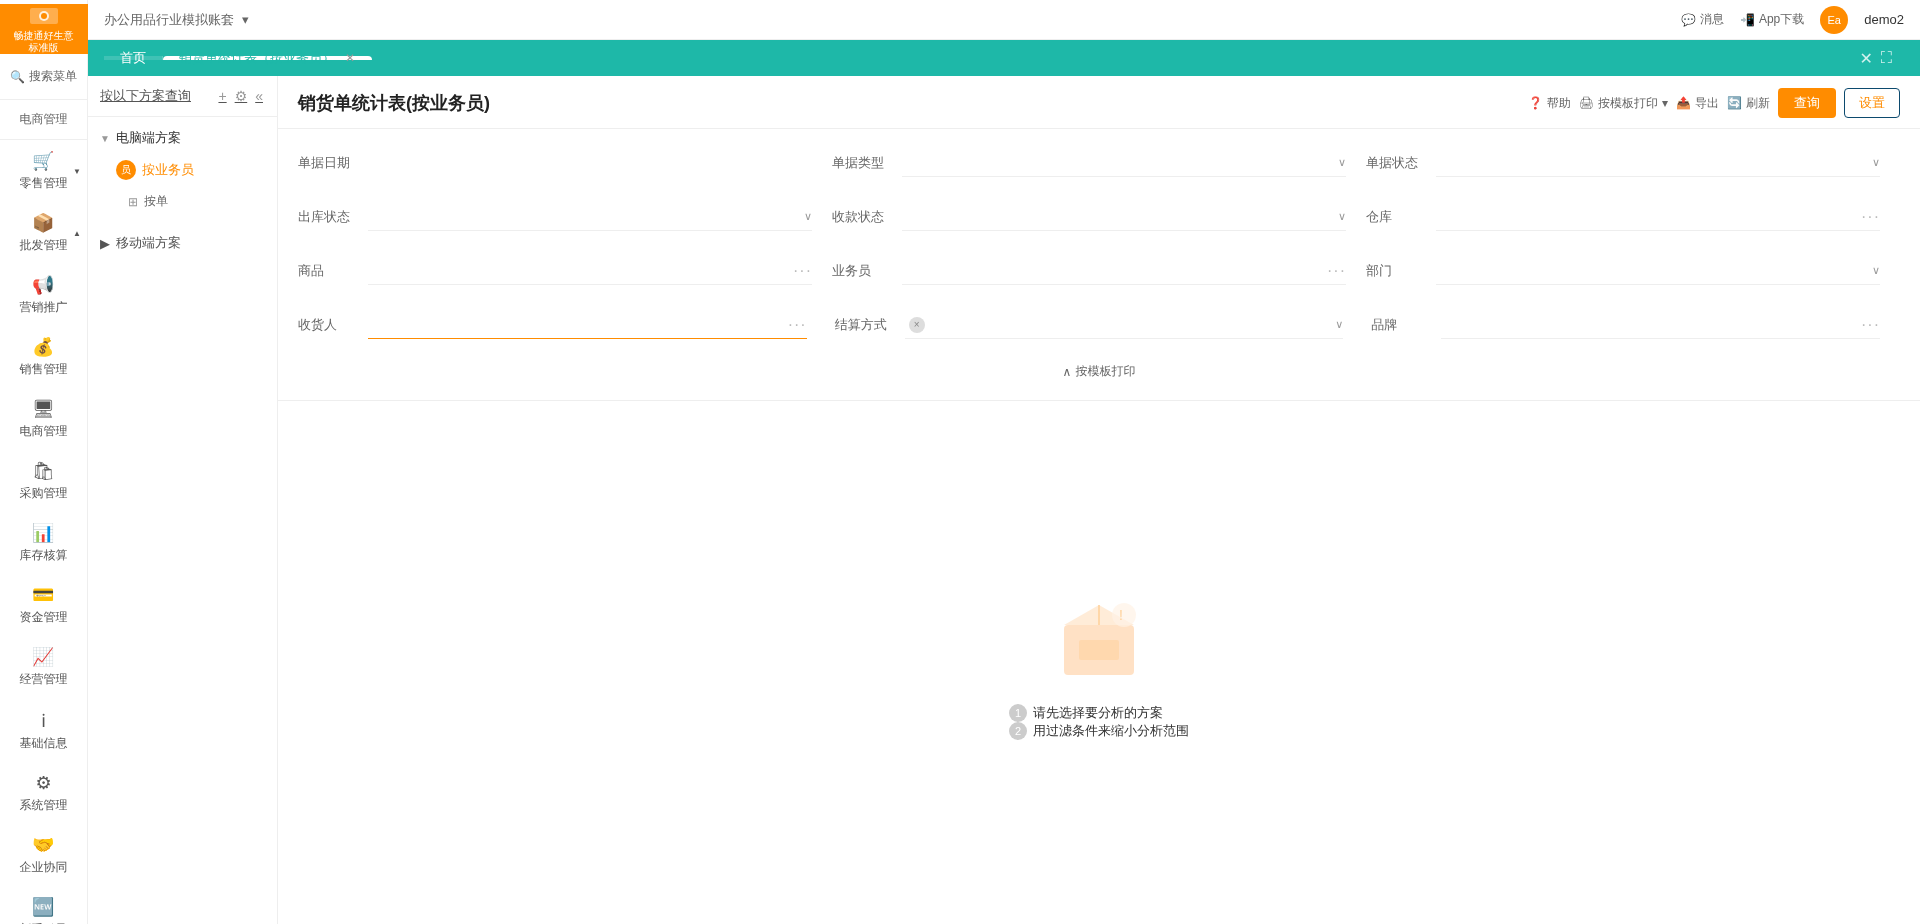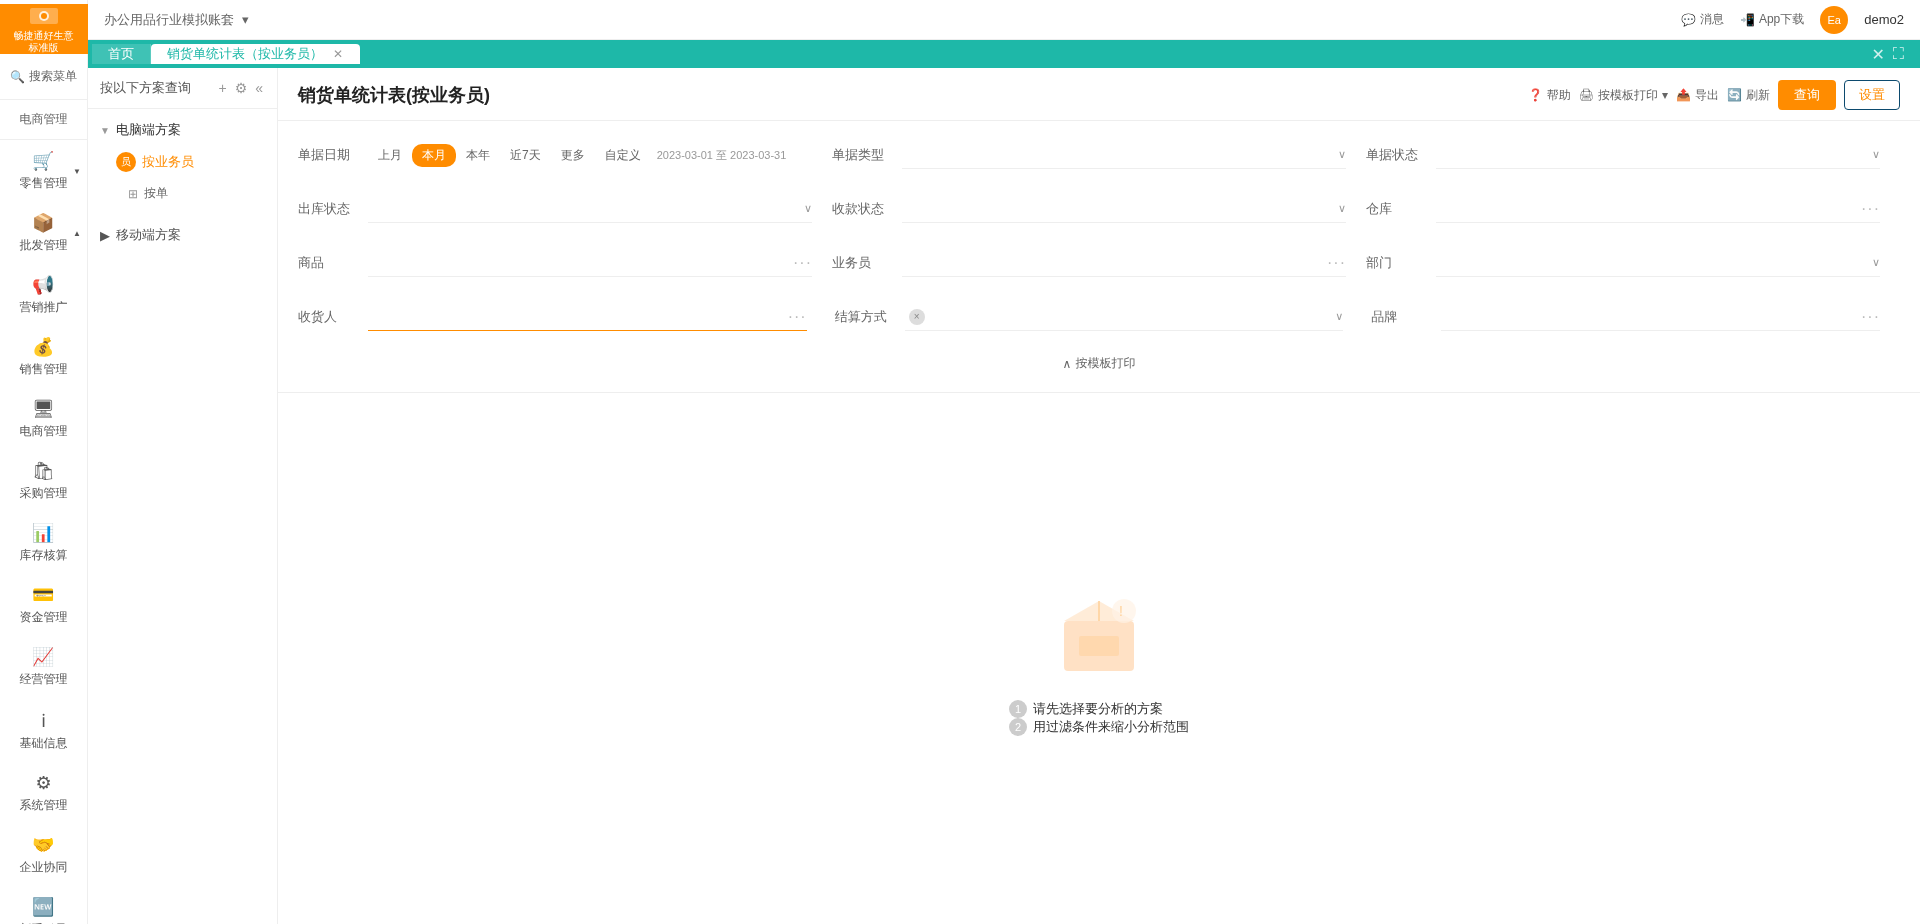--- a/index.html
+++ b/index.html
@@ -24,34 +24,34 @@
 
     
     .topbar { height: 40px; background: #fff; border-bottom: 1px solid #eee; display: flex; align-items: center; padding: 0 16px; justify-content: space-between; }
     .topbar-left { display: flex; align-items: center; gap: 8px; font-size: 13px; color: #666; }
     .topbar-dropdown { background: none; border: none; color: #666; font-size: 13px; cursor: pointer; display: flex; align-items: center; gap: 4px; }
     .topbar-right { display: flex; align-items: center; gap: 16px; }
     .topbar-btn { background: none; border: none; color: #666; font-size: 12px; cursor: pointer; display: flex; align-items: center; gap: 4px; }
     .avatar { width: 28px; height: 28px; border-radius: 50%; background: #ff8c00; display: flex; align-items: center; justify-content: center; color: #fff; font-size: 11px; cursor: pointer; overflow: hidden; }
 
     
-    .tabbar { height: 28px; background: #1eb8a8; display: flex; align-items: stretch; padding: 4px; }
+    .tabbar { height: 36px; background: #1eb8a8; display: flex; align-items: stretch; padding: 16px; }
     .tab { display: flex; align-items: center; padding: 0 16px; cursor: pointer; font-size: 13px; color: rgba(255,255,255,0.85); gap: 6px; border-right: 1px solid rgba(255,255,255,0.15); }
     .tab.home { background: rgba(255,255,255,0.15); color: #fff; }
     .tab.active { background: #fff; color: #1eb8a8; border-radius: 4px 4px 0 0; }
     .tab-close { font-size: 12px; color: #999; cursor: pointer; margin-left: 4px; }
     .tabbar-actions { margin-left: auto; display: flex; align-items: center; gap: 8px; padding-right: 12px; }
     .tabbar-action-btn { background: none; border: none; color: rgba(255,255,255,0.8); font-size: 16px; cursor: pointer; }
 
     
     .content { flex: 1; display: flex; overflow: hidden; background: #f5f5f5; }
 
     
     .left-panel { width: 190px; background: #fff; border-right: 1px solid #eee; padding: 0; display: flex; flex-direction: column; }
-    .left-panel-header { padding: 10px 12px; display: flex; align-items: center; justify-content: space-between; border-bottom: 1px solid #eee; font-size: 13px; color: #555; }
+    .left-panel-header { padding: 10px 12px; display: flex; align-items: center; justify-content: space-between; border-bottom: 1px solid #eee; font-size: 13px; color: #555; text-decoration: underline; }
     .left-panel-header .title { font-size: 13px; }
     .left-panel-actions { display: flex; align-items: center; gap: 4px; }
     .lp-btn { background: none; border: none; cursor: pointer; color: #999; font-size: 14px; padding: 2px; }
     .scheme-group { padding: 6px 0; }
     .scheme-group-title { padding: 6px 12px; display: flex; align-items: center; gap: 6px; cursor: pointer; font-size: 13px; color: #333; }
     .scheme-group-title .arrow { font-size: 10px; color: #999; }
     .scheme-item { padding: 7px 12px 7px 28px; display: flex; align-items: center; gap: 6px; cursor: pointer; font-size: 13px; color: #555; }
     .scheme-item.active { color: #ff8c00; }
     .scheme-item .circle-icon { width: 20px; height: 20px; border-radius: 50%; background: #ff8c00; display: flex; align-items: center; justify-content: center; color: #fff; font-size: 10px; }
     .scheme-sub-item { padding: 6px 12px 6px 40px; display: flex; align-items: center; gap: 6px; cursor: pointer; font-size: 12px; color: #666; }
@@ -270,29 +270,20 @@
             <button class="settings-btn">设置</button>
           </div>
         </div>
       </div>
 
       <div class="filter-area">
 
         <div style="display:grid;grid-template-columns:1fr 1fr 1fr;gap:0;margin-bottom:10px;">
           <div class="filter-cell">
             <span class="filter-cell-label">单据日期</span>
-            <div style="display:flex;align-items:center;gap:0;flex:1;">
-              <button class="date-tab">上月</button>
-              <button class="date-tab active" style="background:#ff8c00;color:#fff;border-radius:10px;padding:3px 10px;border:none;font-size:12px;cursor:pointer;">本月</button>
-              <button class="date-tab">本年</button>
-              <button class="date-tab">近7天</button>
-              <button class="date-tab">更多</button>
-              <button class="date-tab">自定义</button>
-              <span style="font-size:11px;color:#999;margin-left:6px;">2023-03-01 至 2023-03-31</span>
-            </div>
           </div>
           <div class="filter-cell">
             <span class="filter-cell-label">单据类型</span>
             <div class="filter-cell-input" style="flex:1;">
               <span></span>
               <span class="ctrl-arrow">∨</span>
             </div>
           </div>
           <div class="filter-cell">
             <span class="filter-cell-label">单据状态</span>

